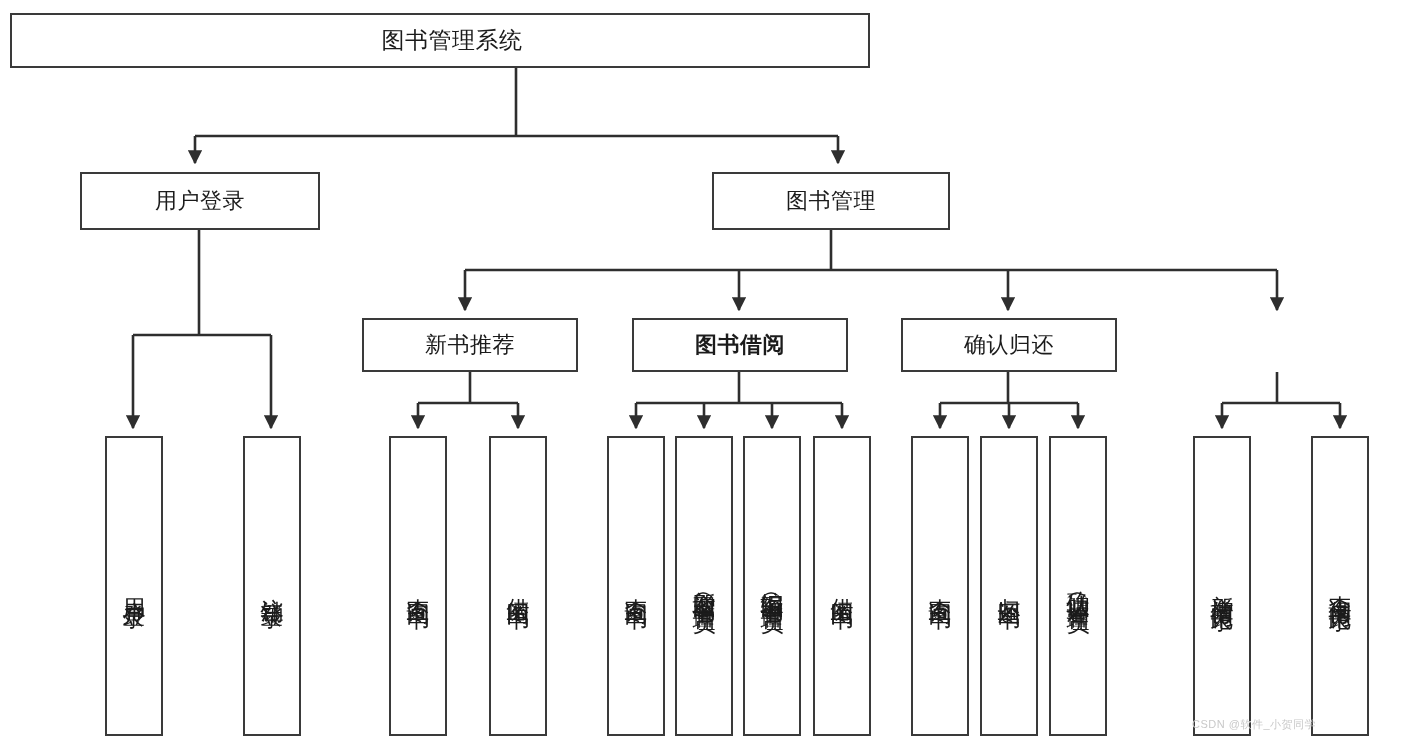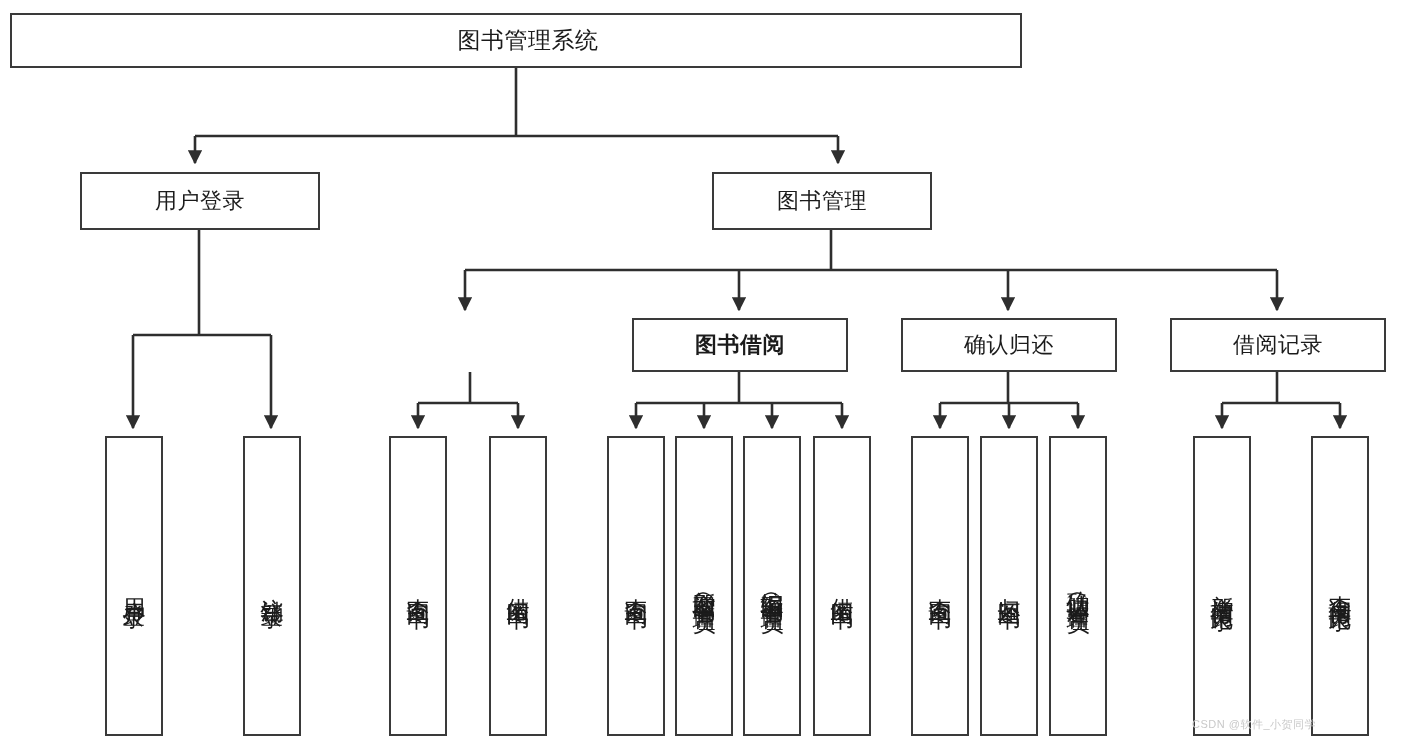--- a/index.html
+++ b/index.html
@@ -112,39 +112,39 @@
       <path d="M 1009 403 L 1009 428" marker-end="url(#arrow)"></path>
       <path d="M 1078 403 L 1078 428" marker-end="url(#arrow)"></path>
 
       <path d="M 1277 372 L 1277 403"></path>
       <path d="M 1222 403 L 1340 403"></path>
       <path d="M 1222 403 L 1222 428" marker-end="url(#arrow)"></path>
       <path d="M 1340 403 L 1340 428" marker-end="url(#arrow)"></path>
     </g>
   </svg>
 
-  <div class="node horiz root" style="left:10px;top:13px;width:1012px;height:55px;padding-left:24px;">
+  <div class="node horiz root" style="left:10px;top:13px;width:860px;height:55px;padding-left:24px;">
     <span class="lbl">图书管理系统</span>
   </div>
 
   <div class="node horiz" style="left:80px;top:172px;width:240px;height:58px;">
     <span class="lbl">用户登录</span>
   </div>
-  <div class="node horiz" style="left:712px;top:172px;width:220px;height:58px;">
+  <div class="node horiz" style="left:712px;top:172px;width:238px;height:58px;">
     <span class="lbl">图书管理</span>
   </div>
 
+  <div class="node horiz" style="left:362px;top:318px;width:216px;height:54px;">
+    <span class="lbl">新书推荐</span>
+  </div>
   <div class="node horiz" style="left:632px;top:318px;width:216px;height:54px;font-weight:bold;">
     <span class="lbl">图书借阅</span>
   </div>
   <div class="node horiz" style="left:901px;top:318px;width:216px;height:54px;">
     <span class="lbl">确认归还</span>
-  </div>
-  <div class="node horiz" style="left:1170px;top:318px;width:216px;height:54px;">
-    <span class="lbl">借阅记录</span>
   </div>
 
   <div class="node vert" style="left:105px;top:436px;width:58px;height:300px;">
     <span class="lbl">用户登录</span>
   </div>
   <div class="node vert" style="left:243px;top:436px;width:58px;height:300px;">
     <span class="lbl">注销登录</span>
   </div>
 
   <div class="node vert" style="left:389px;top:436px;width:58px;height:300px;">

